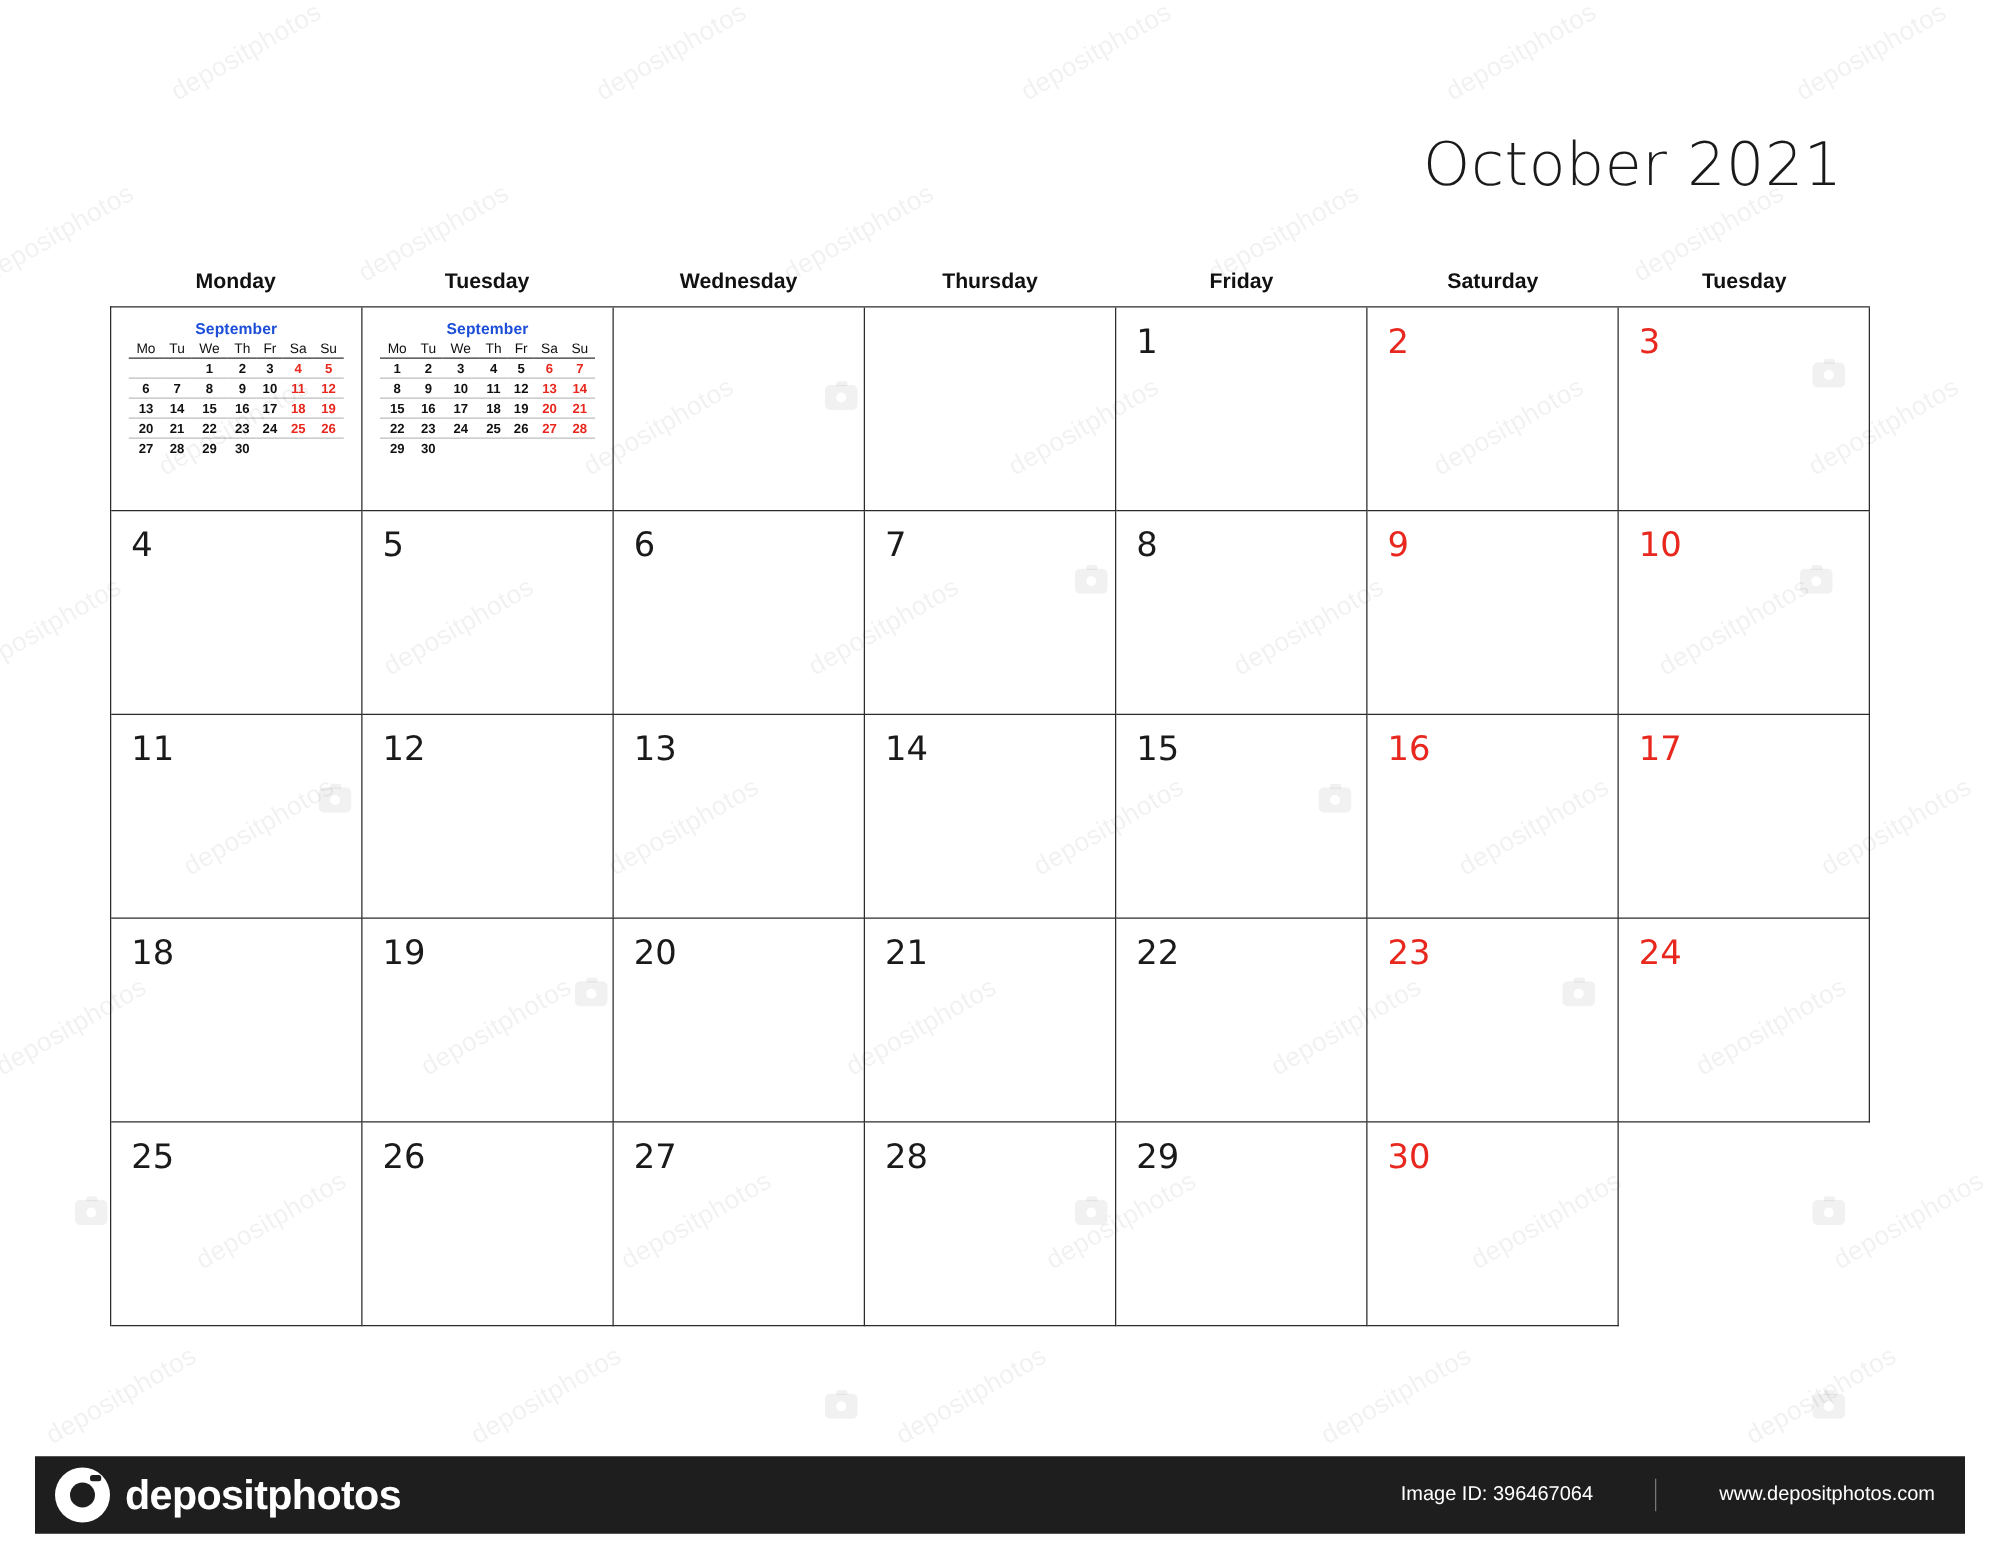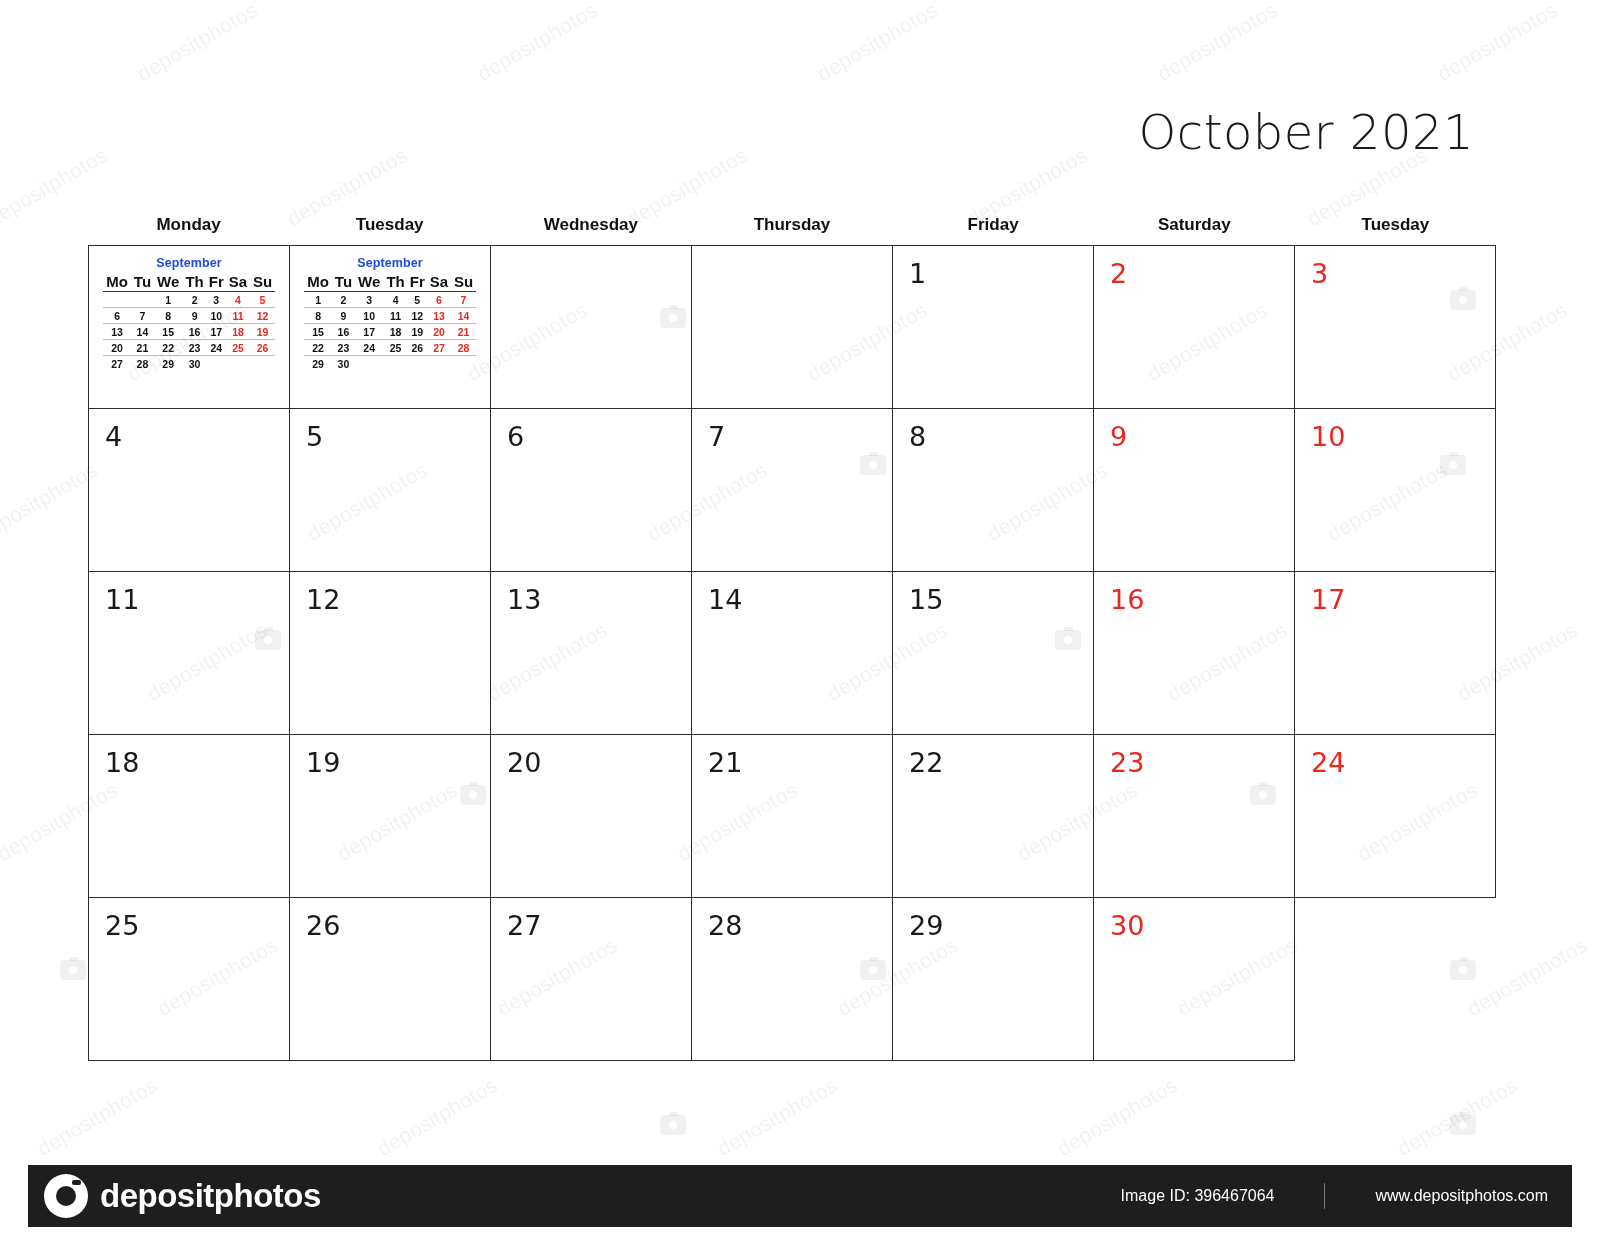--- a/index.html
+++ b/index.html
@@ -87,22 +87,22 @@
     margin-bottom: 3px;
     letter-spacing: .1px;
   }
   .mini table {
     border-collapse: collapse;
     width: 100%;
     font-size: 10.5px;
     color: #111;
   }
   .mini th {
-    font-size: 15px;
-    font-weight: bold;
+    font-size: 11px;
+    font-weight: normal;
     text-align: center;
     padding: 0 0 1px 0;
     border-bottom: 1px solid #333;
     color: #111;
   }
   .mini td {
     text-align: center;
     padding: 1.5px 0;
     font-weight: bold;
     border-bottom: 1px solid #bdbdbd;

